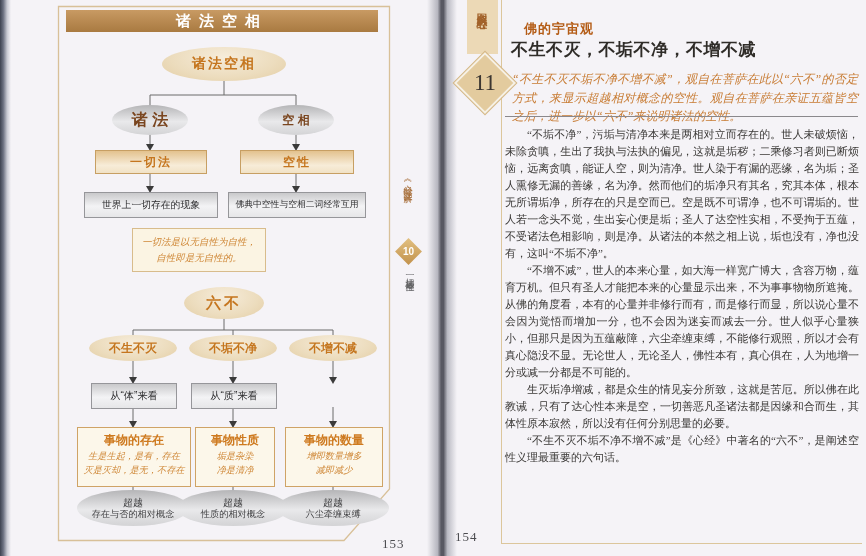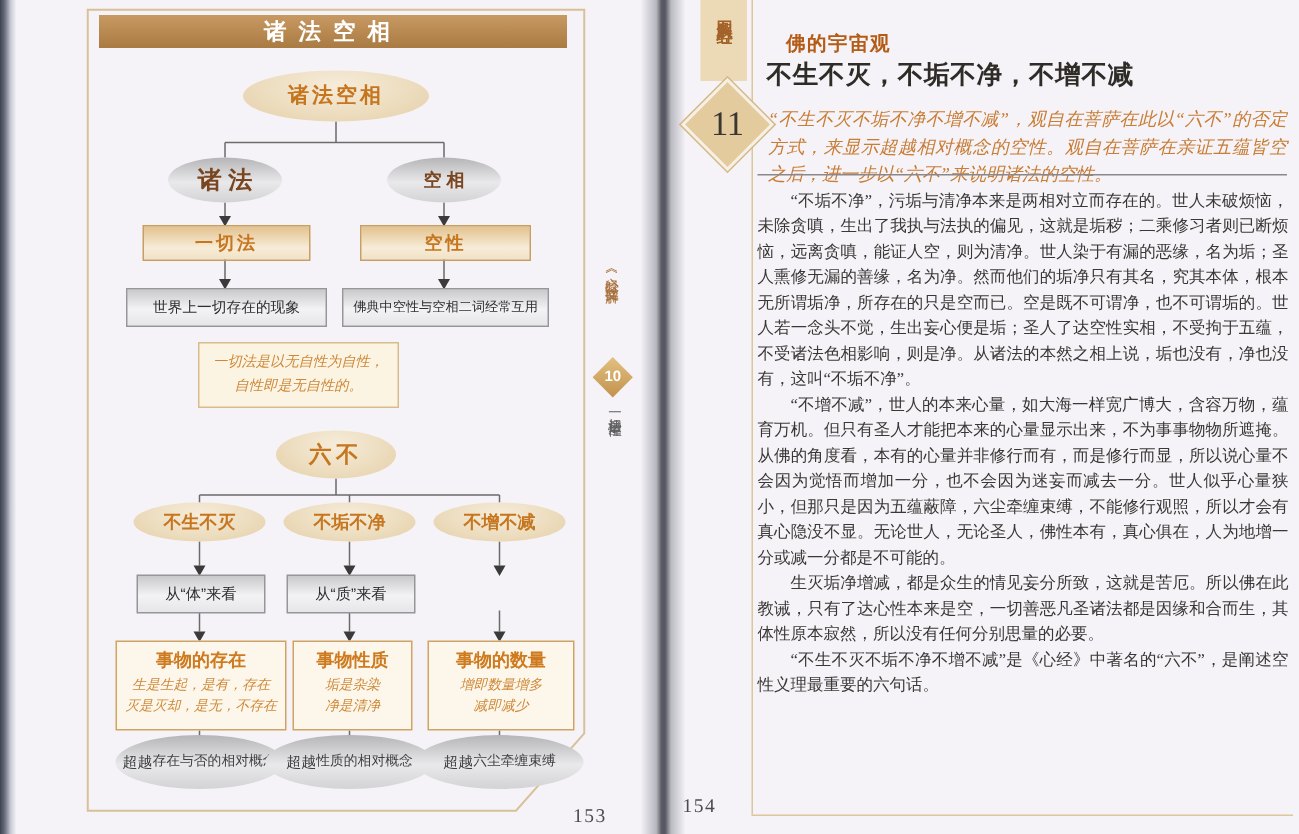--- a/index.html
+++ b/index.html
@@ -26,21 +26,21 @@
     font-family:"Liberation Sans","DejaVu Sans",sans-serif;font-weight:bold;color:#c5761f;}
   .box-gray{position:absolute;background:linear-gradient(180deg,#c9c9cb 0%,#f3f3f5 55%,#e6e6e8 100%);
     border:1px solid #96969a;display:flex;align-items:center;justify-content:center;
     font-family:"Liberation Sans","DejaVu Sans",sans-serif;color:#2e2e30;}
   .box-note{position:absolute;background:#fbf4e3;border:1px solid #d8bc8c;
     display:flex;flex-direction:column;align-items:center;justify-content:center;
     color:#cf8838;font-style:italic;font-size:9.5px;line-height:1.7;margin-left:48px;}
   .card{position:absolute;background:#fcf7ea;border:1px solid #cfa366;text-align:center;padding-top:4px;}
   .card .t{font-family:"Liberation Sans","DejaVu Sans",sans-serif;font-weight:bold;color:#ce7a1f;font-size:12px;line-height:1.4;}
   .card .l{color:#cf8838;font-style:italic;font-size:9.2px;line-height:1.55;}
-  .beyond{flex-direction:row;color:#3f3f41;font-weight:normal;}
+  .beyond{flex-direction:column;color:#3f3f41;font-weight:normal;}
   .beyond .b1{font-size:10px;line-height:1.3;}
   .beyond .b2{font-size:9.2px;line-height:1.3;}
   
   .side-series{position:absolute;left:401px;top:176px;writing-mode:vertical-rl;
     font-size:9px;letter-spacing:1.5px;color:#a8703c;font-family:"Liberation Sans","DejaVu Sans",sans-serif;}
   .side-diamond{position:absolute;left:399px;top:242px;width:19px;height:19px;transform:rotate(45deg);
     background:linear-gradient(135deg,#e2c081,#c2924c);}
   .side-diamond span{position:absolute;inset:0;transform:rotate(-45deg);display:flex;align-items:center;justify-content:center;
     color:#fff;font-weight:bold;font-size:10px;font-family:"Liberation Sans","DejaVu Sans",sans-serif;}
   .side-chapter{position:absolute;left:403px;top:270px;writing-mode:vertical-rl;

